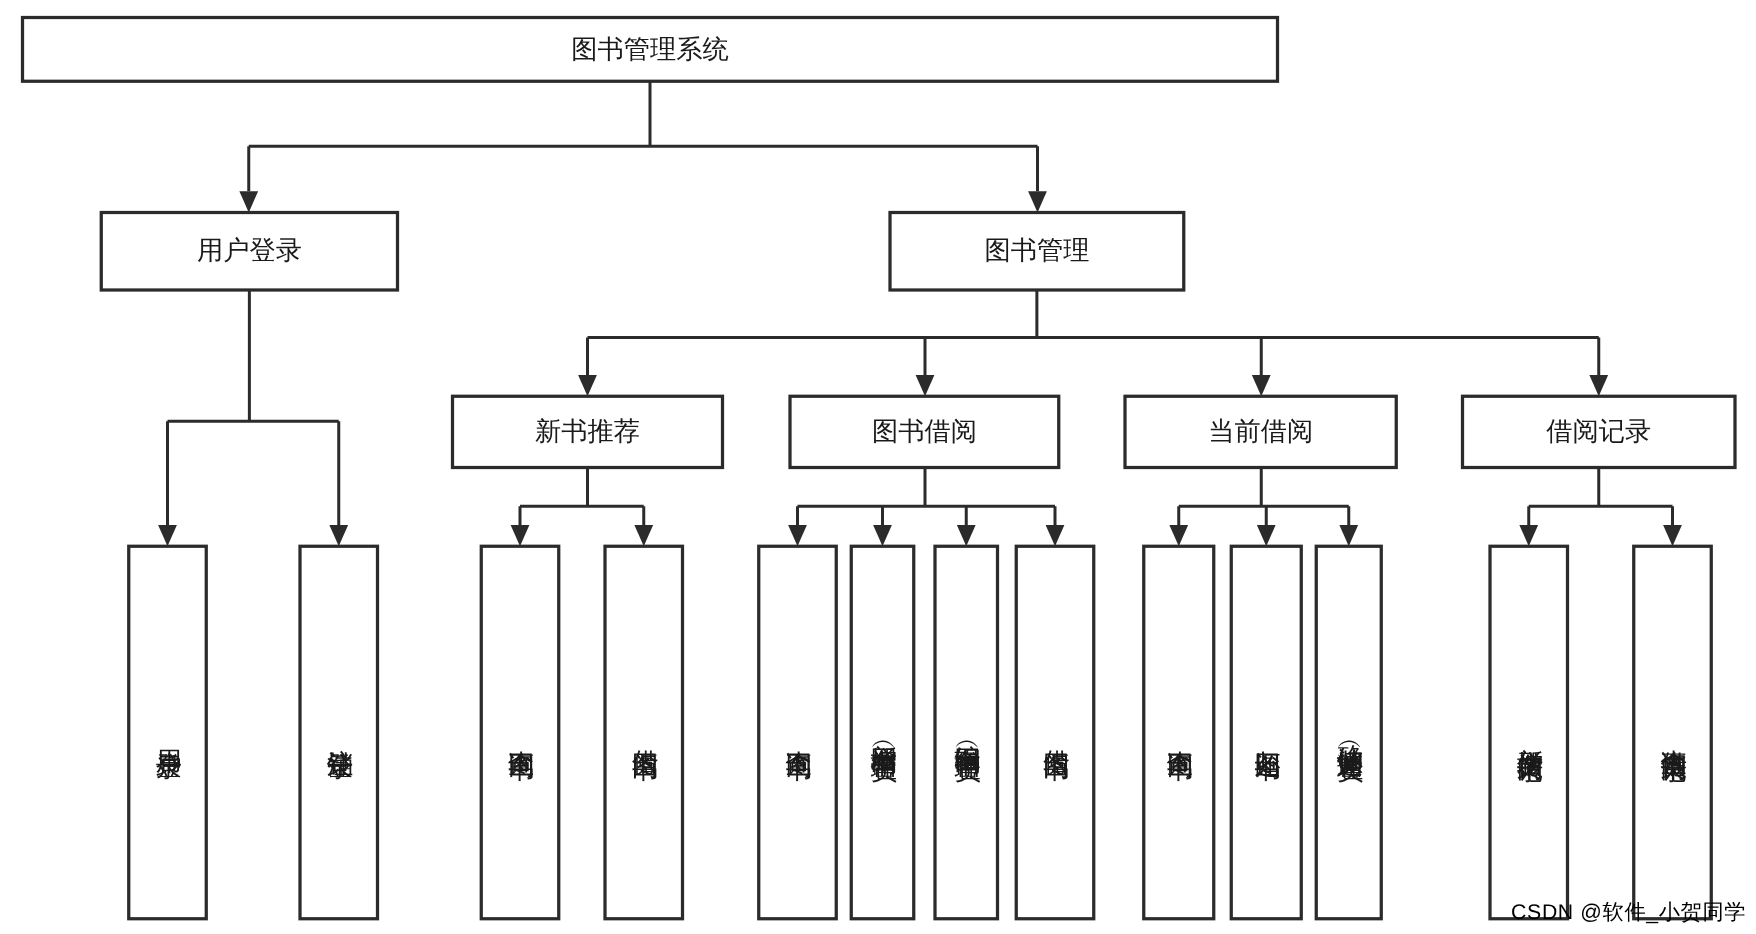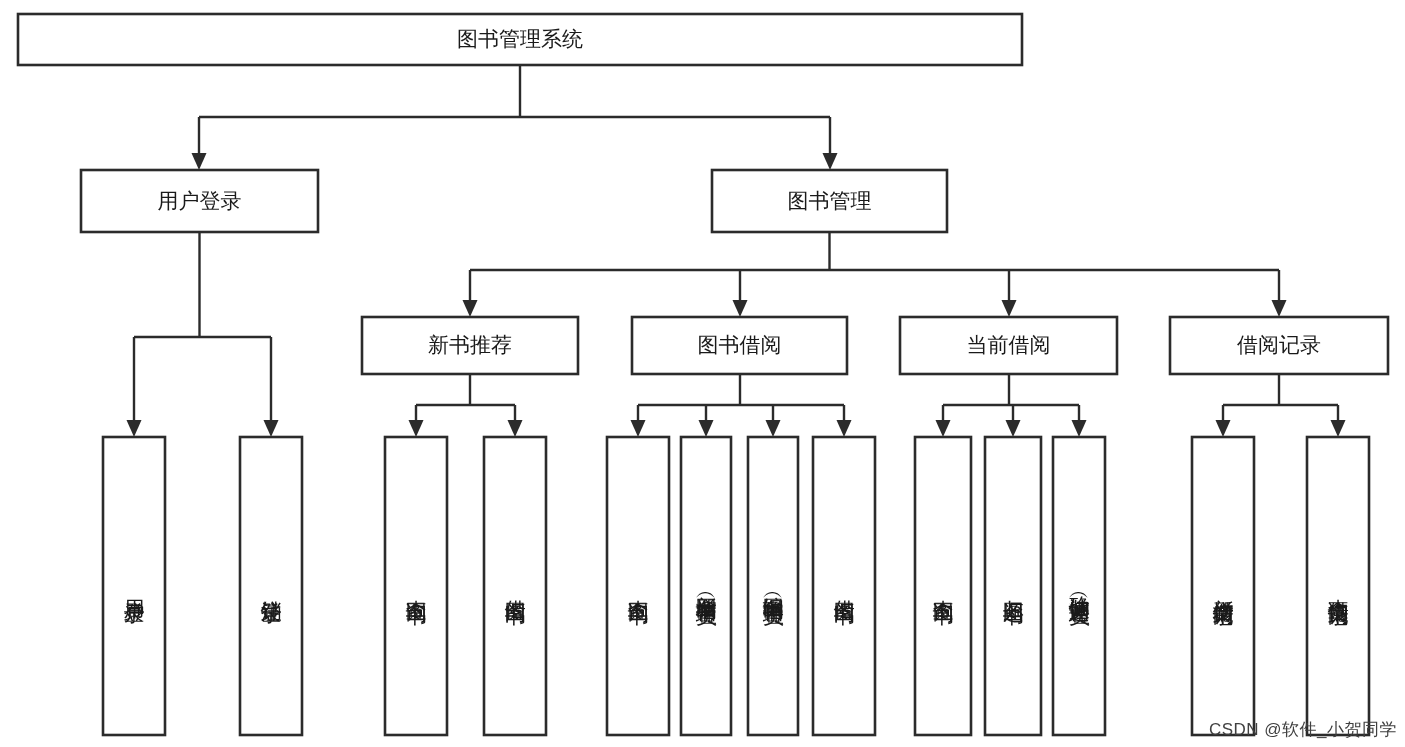--- a/index.html
+++ b/index.html
@@ -62,21 +62,21 @@
     justify-content: center;
     text-align: center;
     pointer-events: none;
   }
   .watermark {
     position: absolute;
     right: 8px;
     bottom: 6px;
     font-family: "Liberation Sans", "DejaVu Sans", sans-serif;
     font-size: 17px;
-    color: #404040;
+    color: #000000;
     white-space: nowrap;
     letter-spacing: 0.5px;
   }
 </style>
 </head>
 <body>
 
 <div id="diagram-root">
 
   <svg class="diagram-canvas" viewBox="0 0 1405 747">

